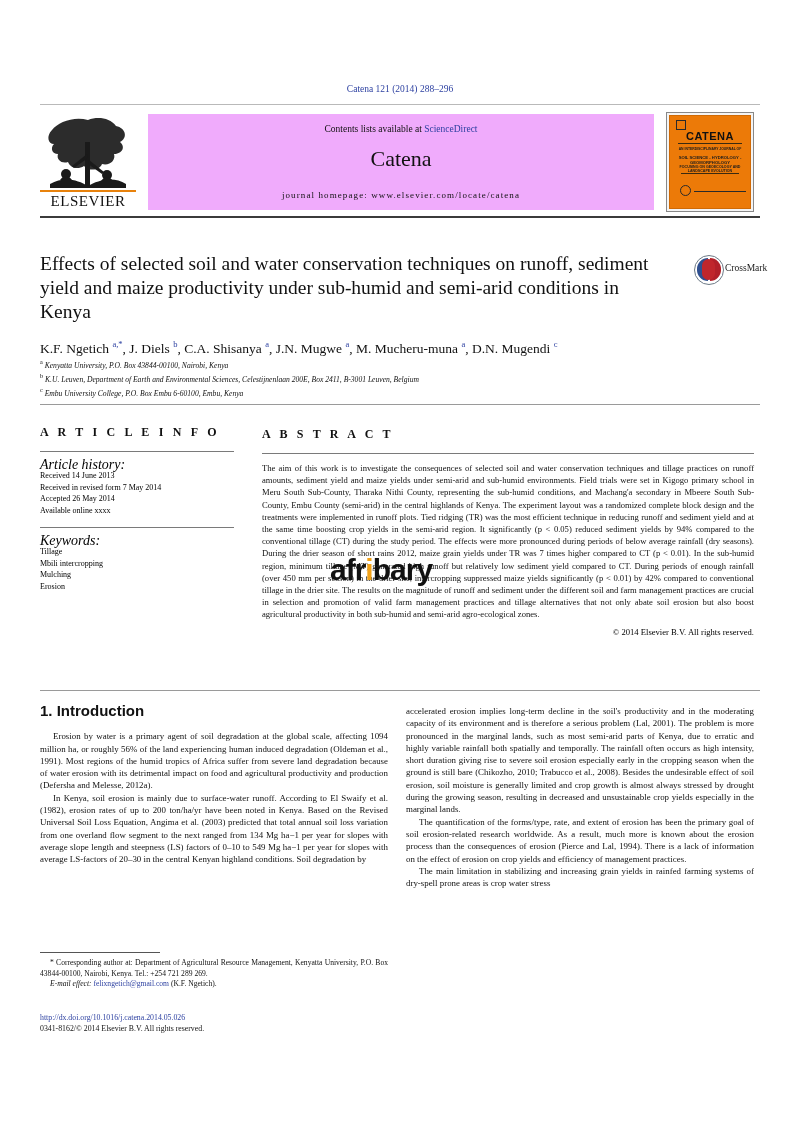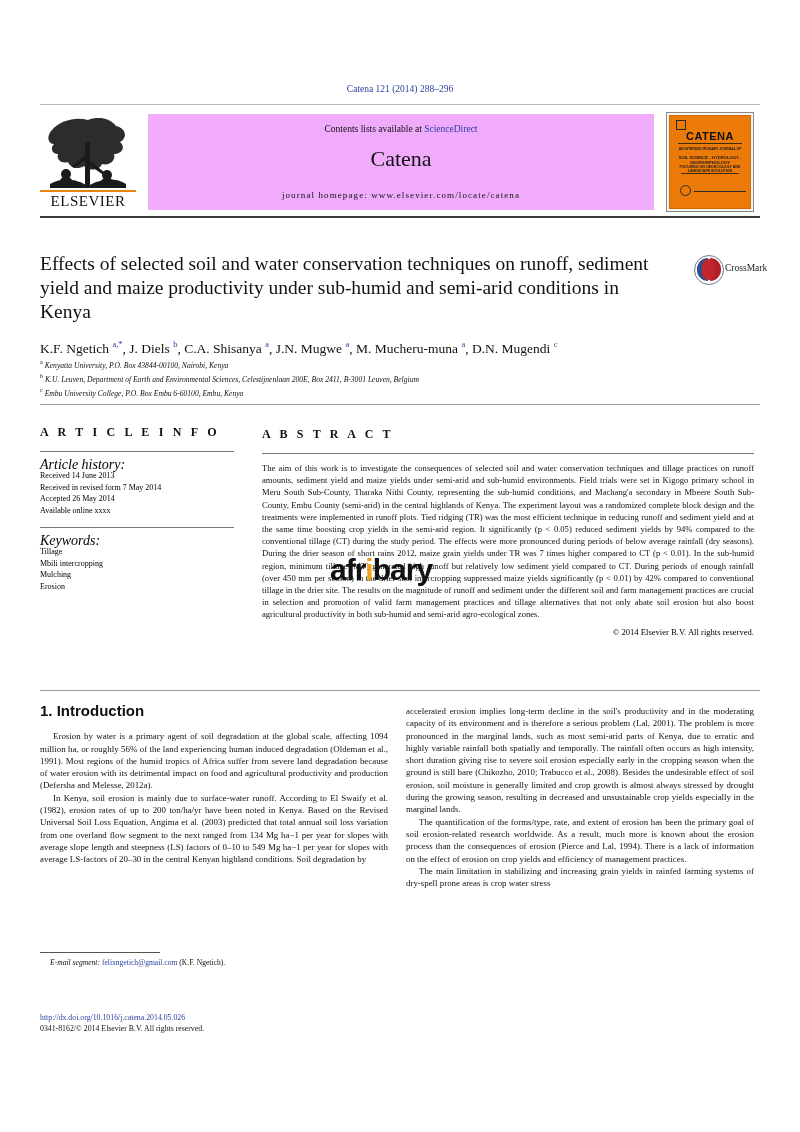--- a/index.html
+++ b/index.html
@@ -262,22 +262,23 @@
   </div>
 
   <div class="col col-r">
     <p class="p" style="text-indent:0">accelerated erosion implies long-term decline in the soil's productivity and in the moderating capacity of its environment and is therefore a serious problem (Lal, 2001). The problem is more pronounced in the marginal lands, such as most semi-arid parts of Kenya, due to erratic and highly variable rainfall both spatially and temporally. The rainfall often occurs as high intensity, short duration giving rise to severe soil erosion especially early in the cropping season when the ground is still bare (Chikozho, 2010; Trabucco et al., 2008). Besides the undesirable effect of soil erosion, soil moisture is generally limited and crop growth is almost always stressed by drought during the growing season, resulting in decreased and unsustainable crop yields especially in the marginal lands.</p>
     <p class="p">The quantification of the forms/type, rate, and extent of erosion has been the primary goal of soil erosion-related research worldwide. As a result, much more is known about the erosion process than the consequences of erosion (Pierce and Lal, 1994). There is a lack of information on the effect of erosion on crop yields and efficiency of management practices.</p>
     <p class="p">The main limitation in stabilizing and increasing grain yields in rainfed farming systems of dry-spell prone areas is crop water stress</p>
   </div>
 
   <div class="fn-rule"></div>
   <div class="footnote">
+    <div class="ind">* Corresponding author at: Department of Agricultural Resource Management, Kenyatta University, P.O. Box 43844-00100, Nairobi, Kenya. Tel.: +254 721 289 269.</div>
     <div class="ind">
-      <span class="em">E-mail segment:</span>
+      <span class="em">E-mail effect:</span>
       <a href="#">felixngetich@gmail.com</a>
       <span>(K.F. Ngetich).</span>
     </div>
   </div>
 
   <div class="bottom">
     <div class="doi">http://dx.doi.org/10.1016/j.catena.2014.05.026</div>
     <div>0341-8162/© 2014 Elsevier B.V. All rights reserved.</div>
   </div>
 

